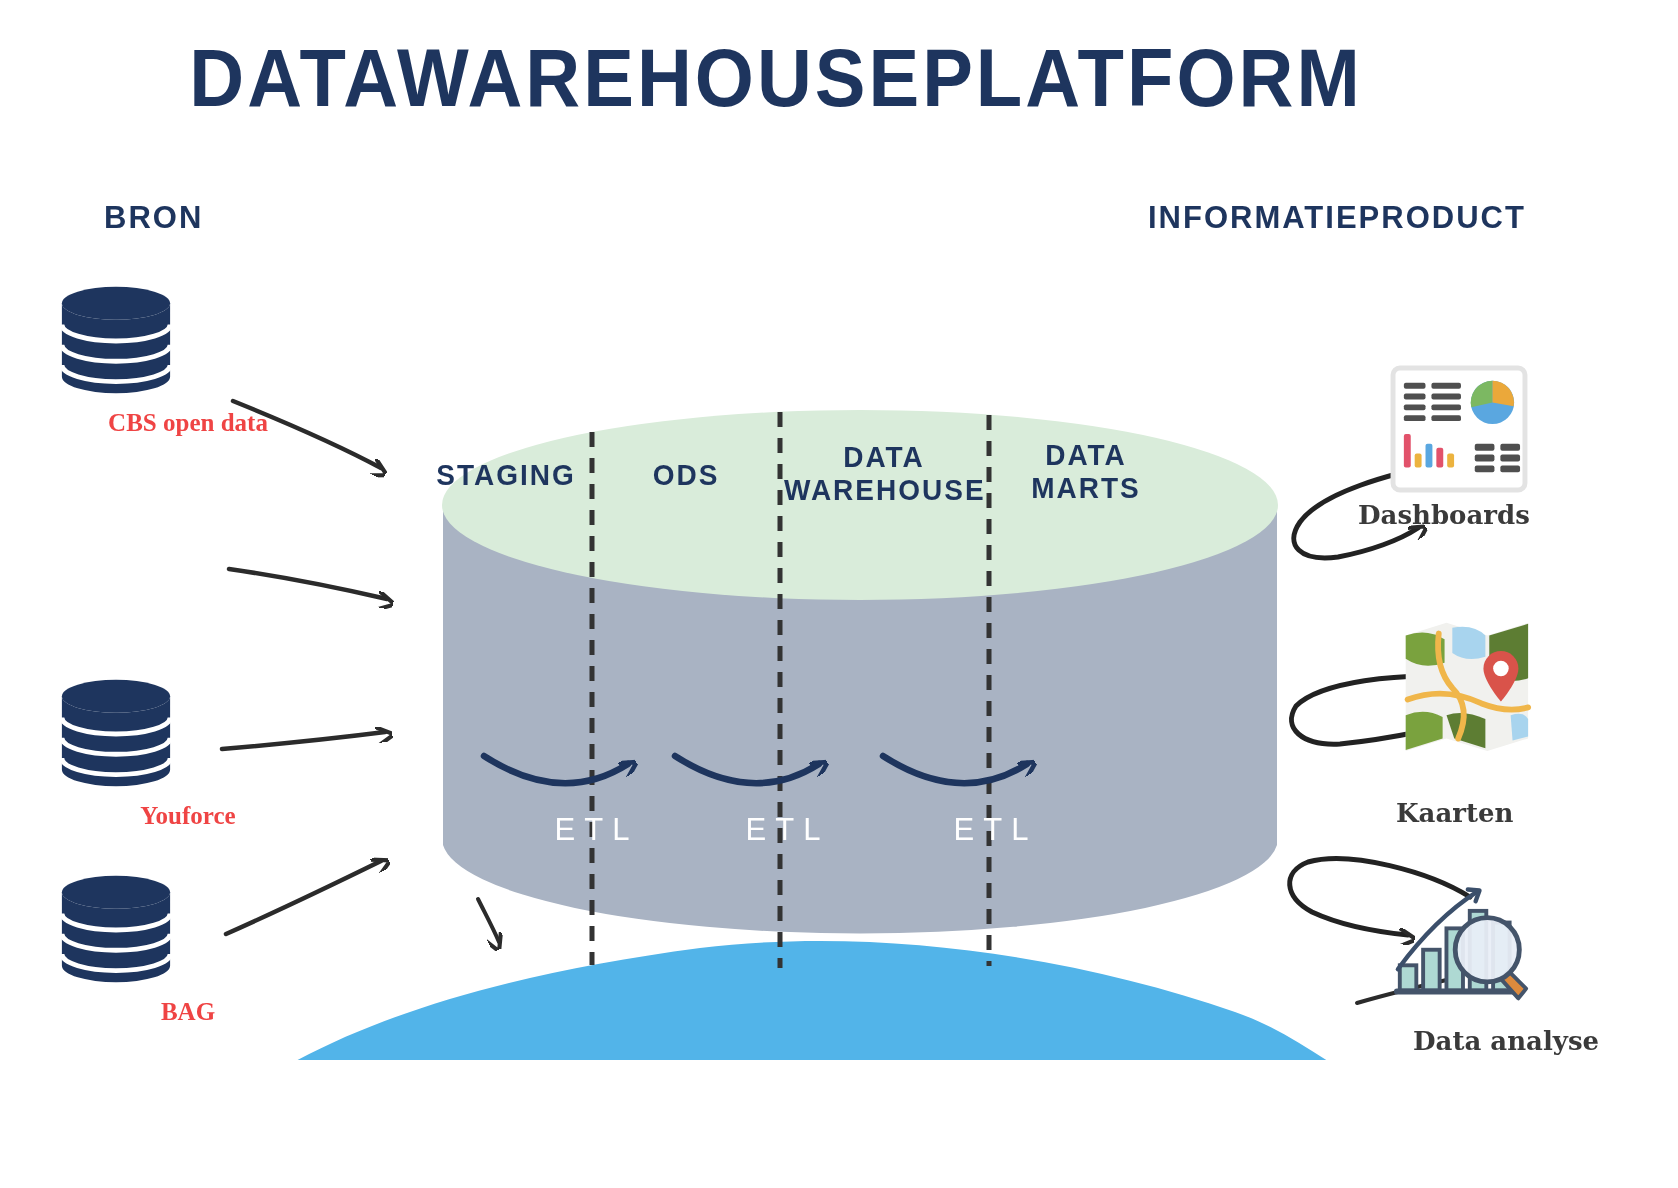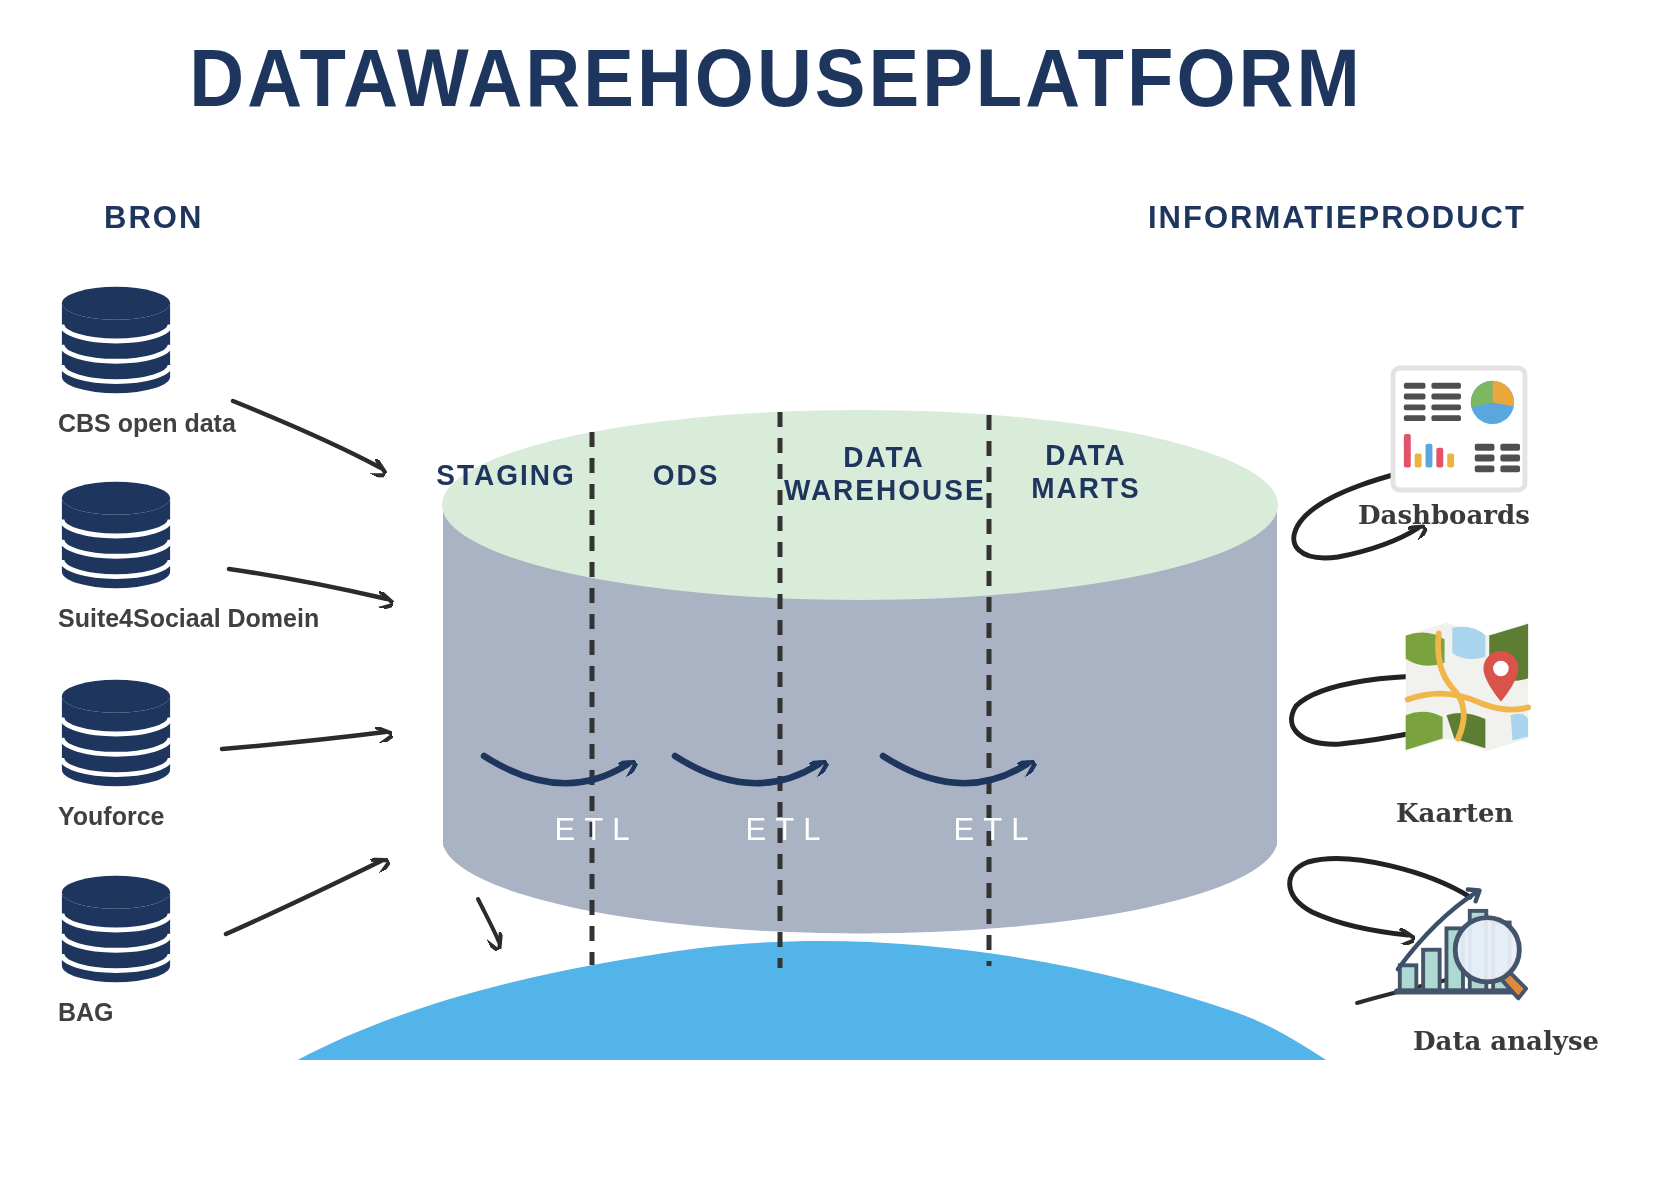--- a/index.html
+++ b/index.html
@@ -14,22 +14,22 @@
     transform:scaleY(1.08);transform-origin:top center;white-space:nowrap;
   }
   .col-header{
     font-size:31px;font-weight:bold;letter-spacing:2px;color:#1e355e;white-space:nowrap;
   }
   #bron-header{left:62px;top:200px;margin-left:42px;}
   #product-header{left:1148px;top:200px;width:372px;text-align:center;}
   .source{left:58px;width:260px;}
   .db-svg{display:block;width:116px;height:114px;}
   .src-label{
-    margin-top:12px;font-family:Liberation Sans, sans-serif;font-weight:700;
-    font-size:25px;color:#404040;white-space:nowrap;
+    margin-top:12px;font-family:Liberation Serif, serif;font-weight:700;
+    font-size:25px;color:#ef4444;white-space:nowrap;text-align:center;
   }
   .seg-label{
     text-align:center;font-size:28px;font-weight:bold;letter-spacing:2px;
     color:#1e355e;line-height:1.15;transform:scaleY(1.05);
   }
   .etl-label{
     width:160px;text-align:center;font-size:31px;font-weight:normal;
     letter-spacing:9px;color:#ffffff;text-indent:9px;
   }
   #lake-label{
@@ -94,30 +94,20 @@
     <svg class="db-svg" viewBox="0 0 120 118">
       <path d="M4,21 L4,97 A56,17 0 0 0 116,97 L116,21 A56,17 0 0 1 4,21 Z" fill="#1e355e"></path>
       <ellipse cx="60" cy="21" rx="56" ry="17" fill="#1e355e"></ellipse>
       <path d="M4,43 A56,17 0 0 0 116,43" fill="none" stroke="#ffffff" stroke-width="5"></path>
       <path d="M4,64 A56,17 0 0 0 116,64" fill="none" stroke="#ffffff" stroke-width="5"></path>
       <path d="M4,85 A56,17 0 0 0 116,85" fill="none" stroke="#ffffff" stroke-width="5"></path>
     </svg>
     <div class="src-label">CBS open data</div>
   </div>
 
-  <div class="abs source" style="top:478px;">
-    <svg class="db-svg" viewBox="0 0 120 118">
-      <path d="M4,21 L4,97 A56,17 0 0 0 116,97 L116,21 A56,17 0 0 1 4,21 Z" fill="#1e355e"></path>
-      <ellipse cx="60" cy="21" rx="56" ry="17" fill="#1e355e"></ellipse>
-      <path d="M4,43 A56,17 0 0 0 116,43" fill="none" stroke="#ffffff" stroke-width="5"></path>
-      <path d="M4,64 A56,17 0 0 0 116,64" fill="none" stroke="#ffffff" stroke-width="5"></path>
-      <path d="M4,85 A56,17 0 0 0 116,85" fill="none" stroke="#ffffff" stroke-width="5"></path>
-    </svg>
-    <div class="src-label">Suite4Sociaal Domein</div>
-  </div>
 
   <div class="abs source" style="top:872px;">
     <svg class="db-svg" viewBox="0 0 120 118">
       <path d="M4,21 L4,97 A56,17 0 0 0 116,97 L116,21 A56,17 0 0 1 4,21 Z" fill="#1e355e"></path>
       <ellipse cx="60" cy="21" rx="56" ry="17" fill="#1e355e"></ellipse>
       <path d="M4,43 A56,17 0 0 0 116,43" fill="none" stroke="#ffffff" stroke-width="5"></path>
       <path d="M4,64 A56,17 0 0 0 116,64" fill="none" stroke="#ffffff" stroke-width="5"></path>
       <path d="M4,85 A56,17 0 0 0 116,85" fill="none" stroke="#ffffff" stroke-width="5"></path>
     </svg>
     <div class="src-label">BAG</div>

